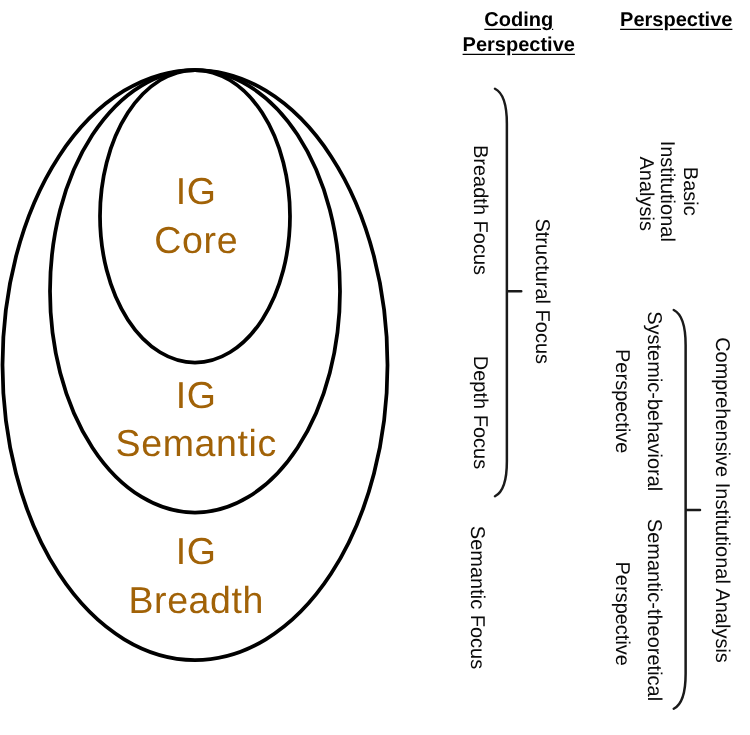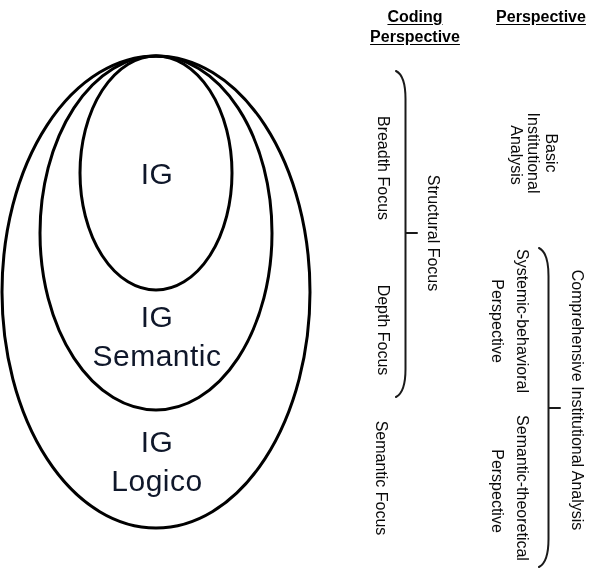--- a/index.html
+++ b/index.html
@@ -8,21 +8,21 @@
     background:#ffffff; overflow:hidden;
     font-family:"Liberation Sans", sans-serif;
     color:#000;
   }
   svg.layer { position:absolute; left:0; top:0; }
 
   
   .clabel {
     position:absolute; transform:translate(-50%,-50%);
     text-align:center; font-size:30px; line-height:39px;
-    white-space:nowrap; color:#0f172a; letter-spacing:0.5px;
+    white-space:nowrap; color:#a16207; letter-spacing:0.5px;
   }
 
   
   .header {
     position:absolute; transform:translate(-50%,0);
     text-align:center; font-weight:bold; font-size:16px; line-height:20px;
     white-space:nowrap;
   }
   .header span { text-decoration:underline; text-underline-offset:2px; }
 
@@ -43,28 +43,29 @@
     <ellipse cx="156" cy="233" rx="116" ry="177" fill="none" stroke="#000" stroke-width="3"></ellipse>
     <ellipse cx="156" cy="173" rx="76" ry="117" fill="none" stroke="#000" stroke-width="3"></ellipse>
 
     <path d="M 396 71 C 403 74.5 405.5 84 405.5 99 L 405.5 369 C 405.5 384 403 393.5 396 397 M 405.5 233 L 417 233" fill="none" stroke="#1a1a1a" stroke-width="2" stroke-linecap="round"></path>
 
     <path d="M 539 248 C 546 251.5 548.5 261 548.5 276 L 548.5 539 C 548.5 554 546 563.5 539 567 M 548.5 408 L 560 408" fill="none" stroke="#1a1a1a" stroke-width="2" stroke-linecap="round"></path>
   </svg>
 
   <div class="clabel" style="left:157px; top:173px;">
     <div>IG</div>
+    <div>Core</div>
   </div>
   <div class="clabel" style="left:157px; top:336px;">
     <div>IG</div>
     <div>Semantic</div>
   </div>
   <div class="clabel" style="left:157px; top:461px;">
     <div>IG</div>
-    <div>Logico</div>
+    <div>Breadth</div>
   </div>
 
   <div class="header" style="left:391px; top:7px;margin-left:24px;">
     <div><span>Coding</span></div>
     <div><span>Perspective</span></div>
   </div>
   <div class="header" style="left:541px; top:7px;">
     <div><span>Perspective</span></div>
   </div>
 

